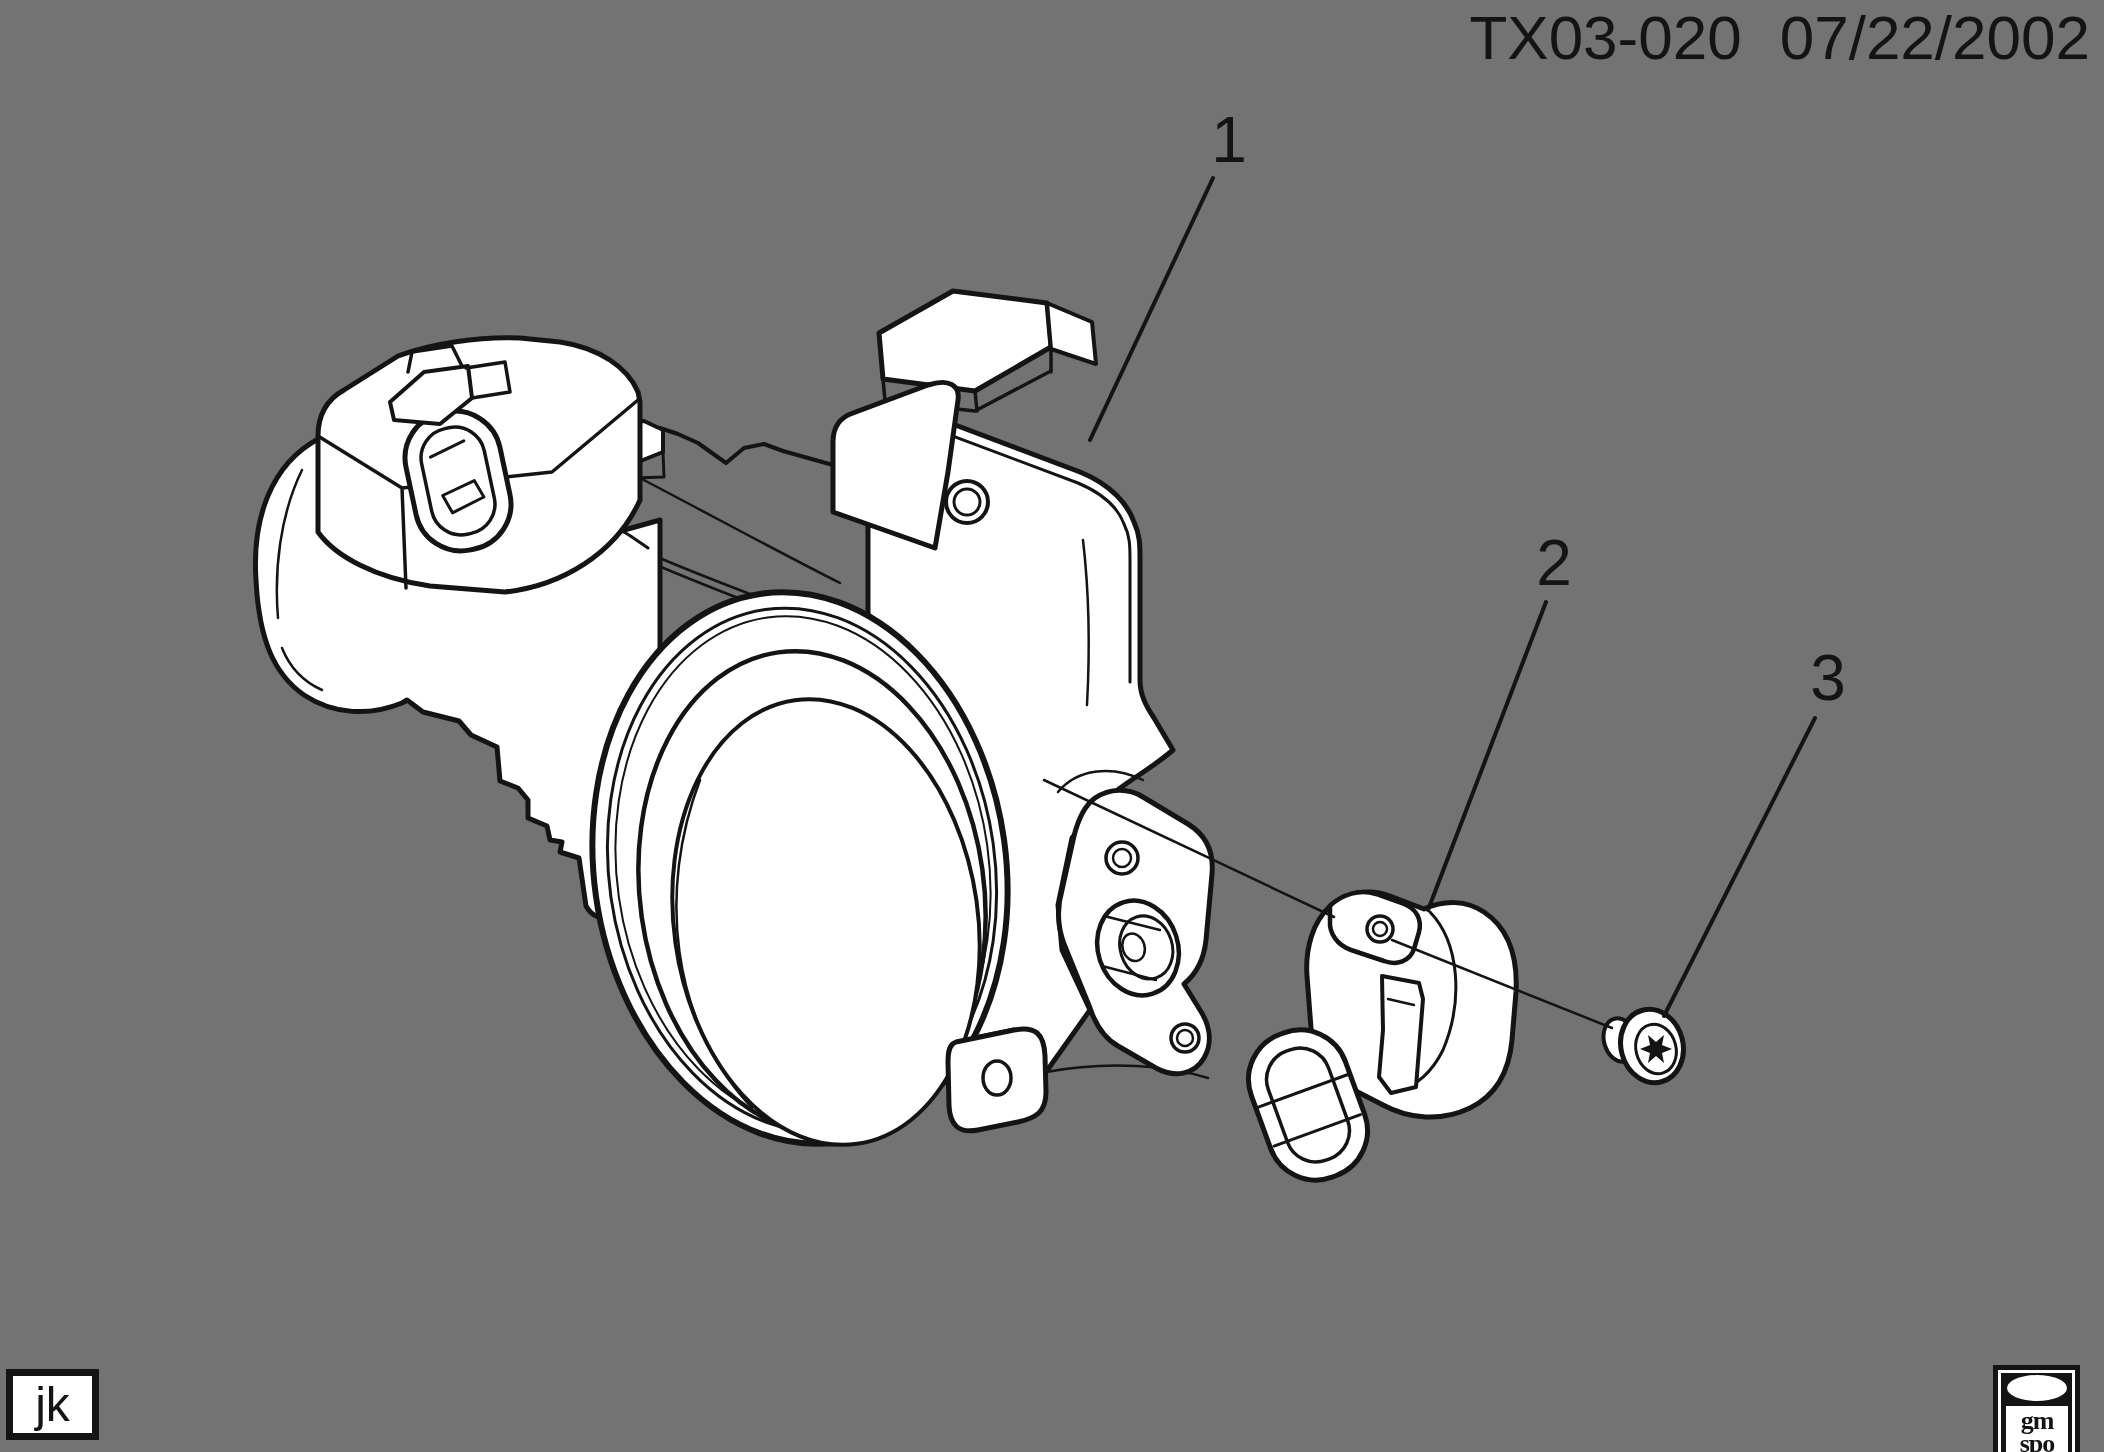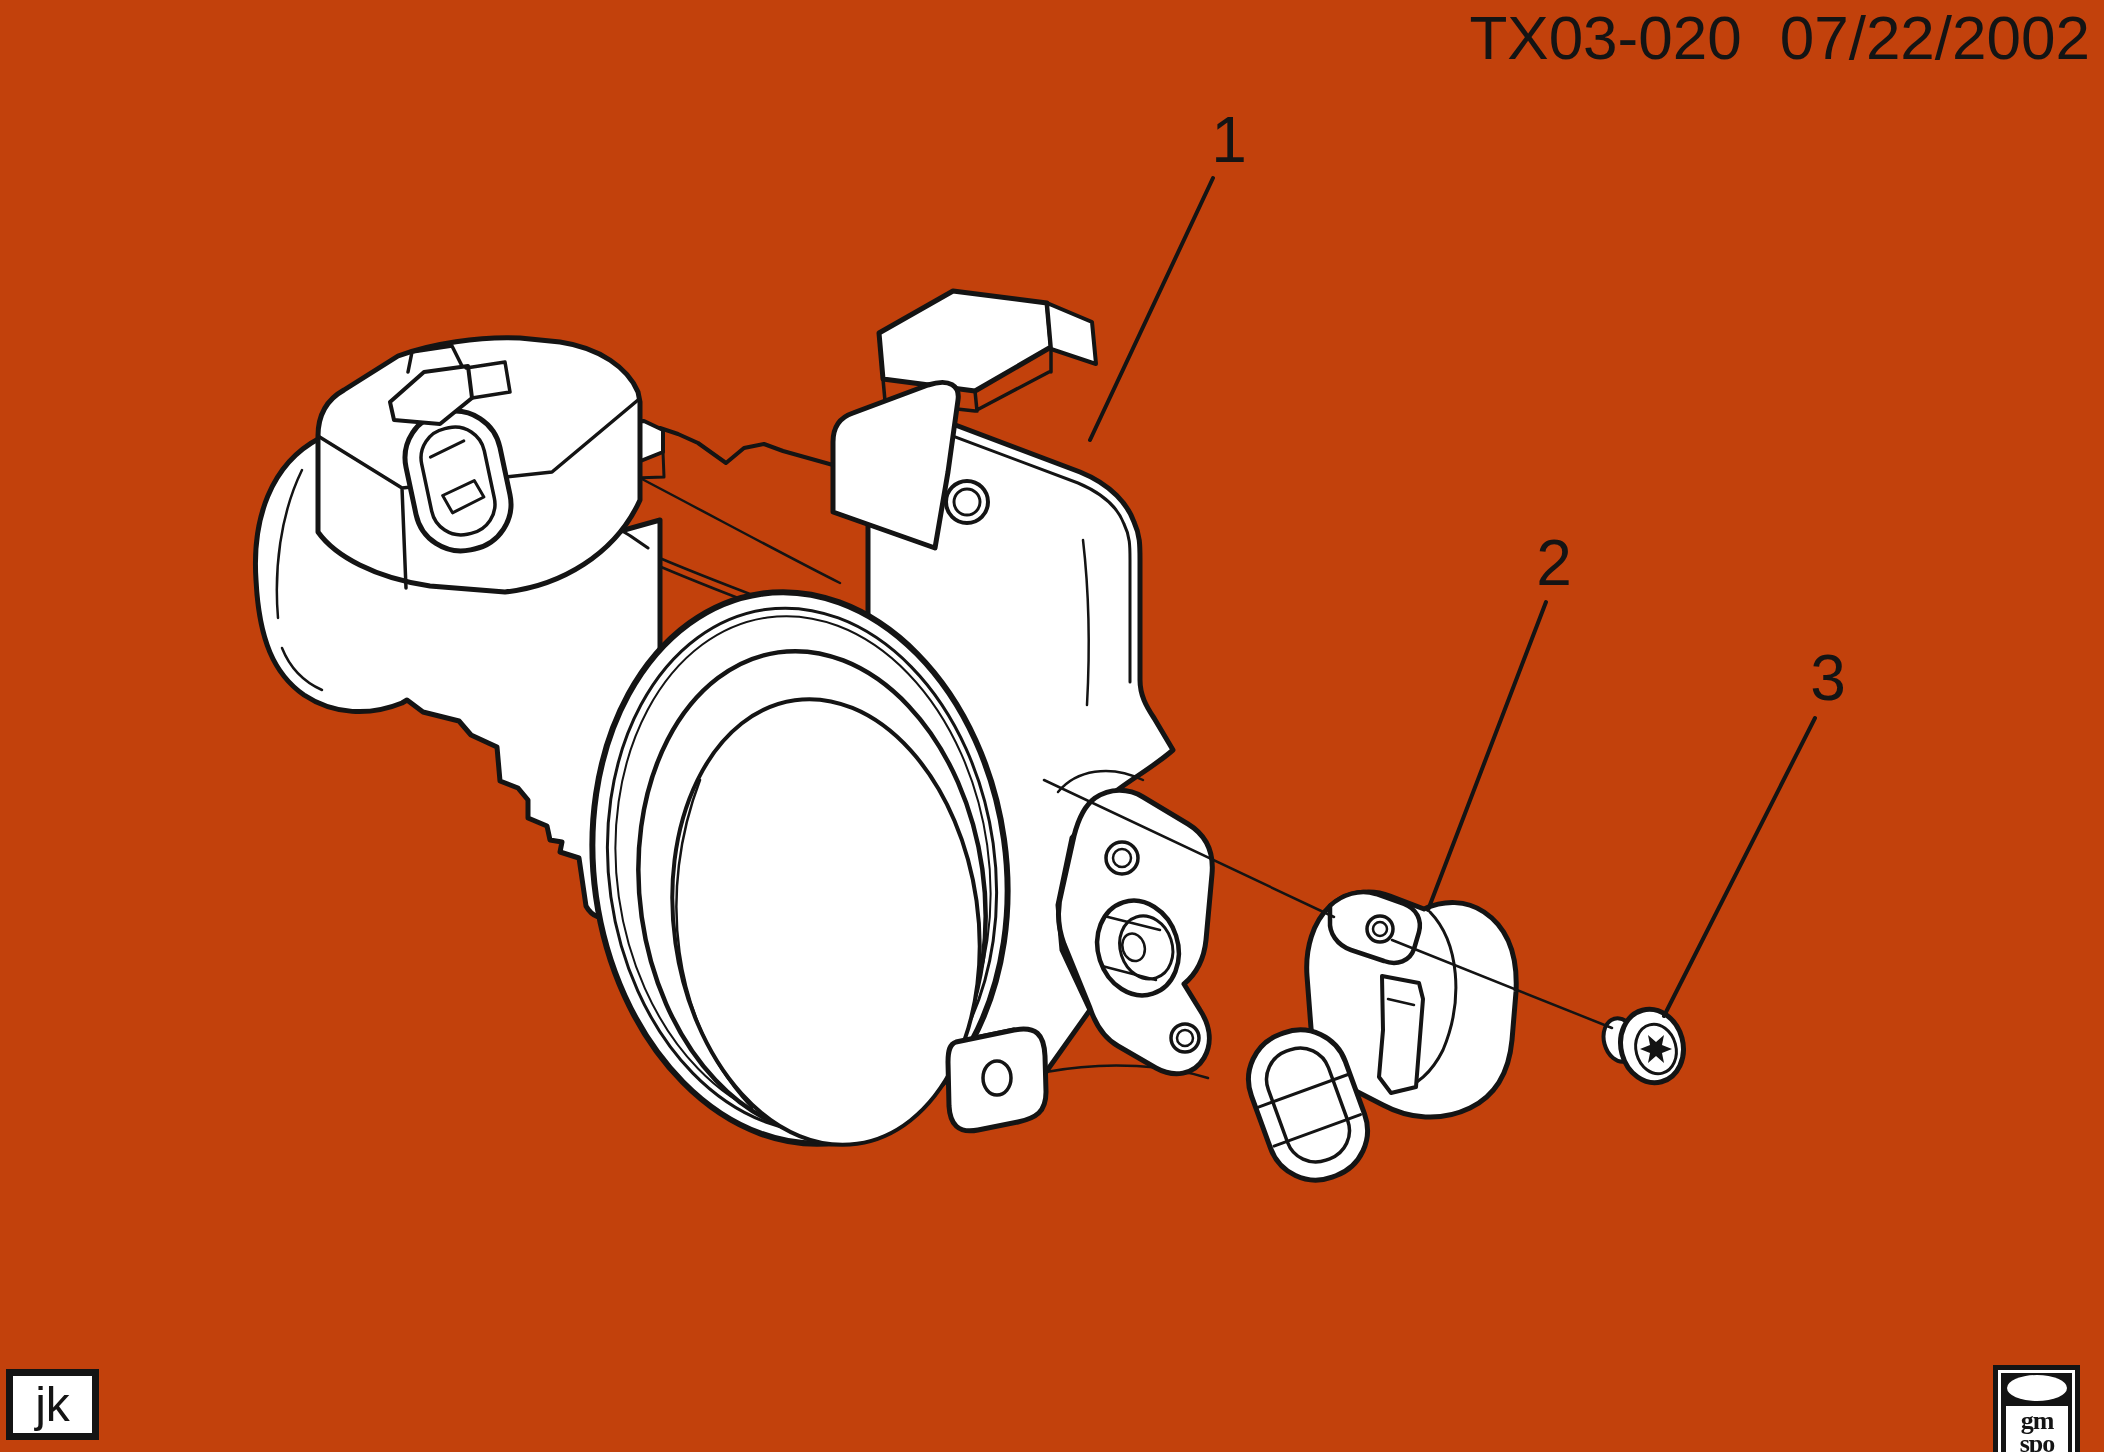--- a/index.html
+++ b/index.html
@@ -1,19 +1,19 @@
 <!DOCTYPE html>
 <html><head>
 <meta charset="utf-8">
 <style>
   html,body{margin:0;padding:0;background:#e8e8e8;}
   .page{
     position:relative;
     width:2104px;height:1452px;
-    background:#c2410c;
+    background:#737373;
     font-family:"Liberation Sans", sans-serif;
     color:#141414;
     overflow:hidden;
   }
   .doc-header{
     position:absolute;top:2px;right:14px;
     font-size:62px;letter-spacing:0;
     white-space:nowrap;
     color:#141414;
   }

